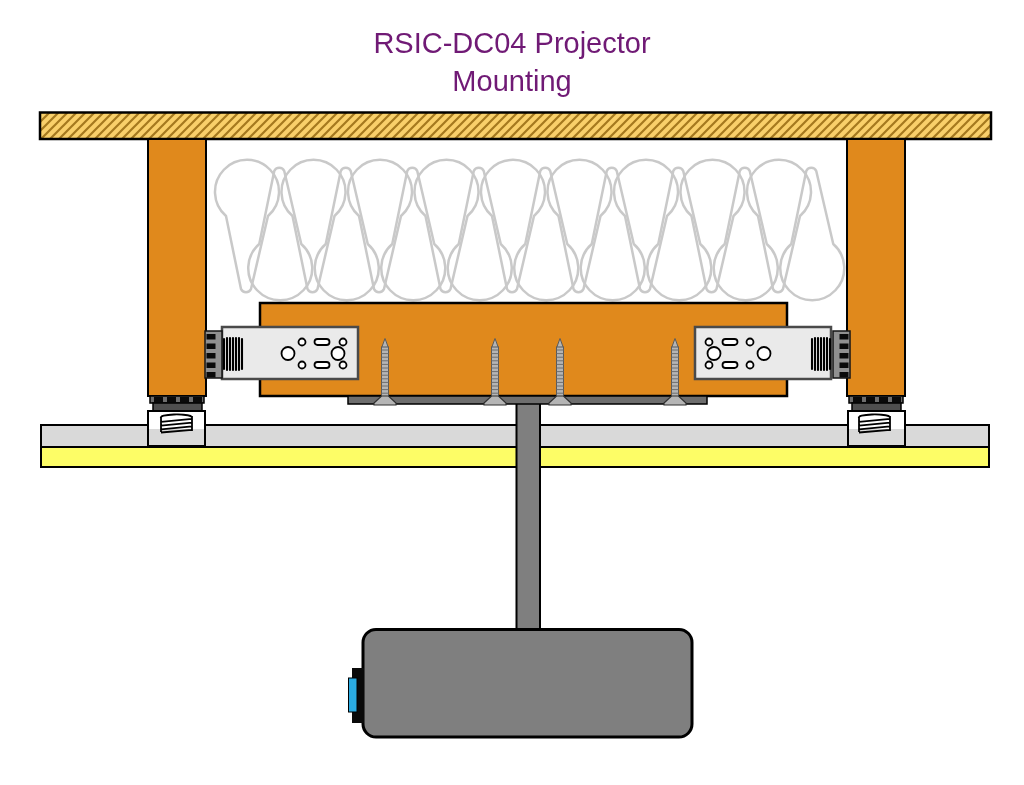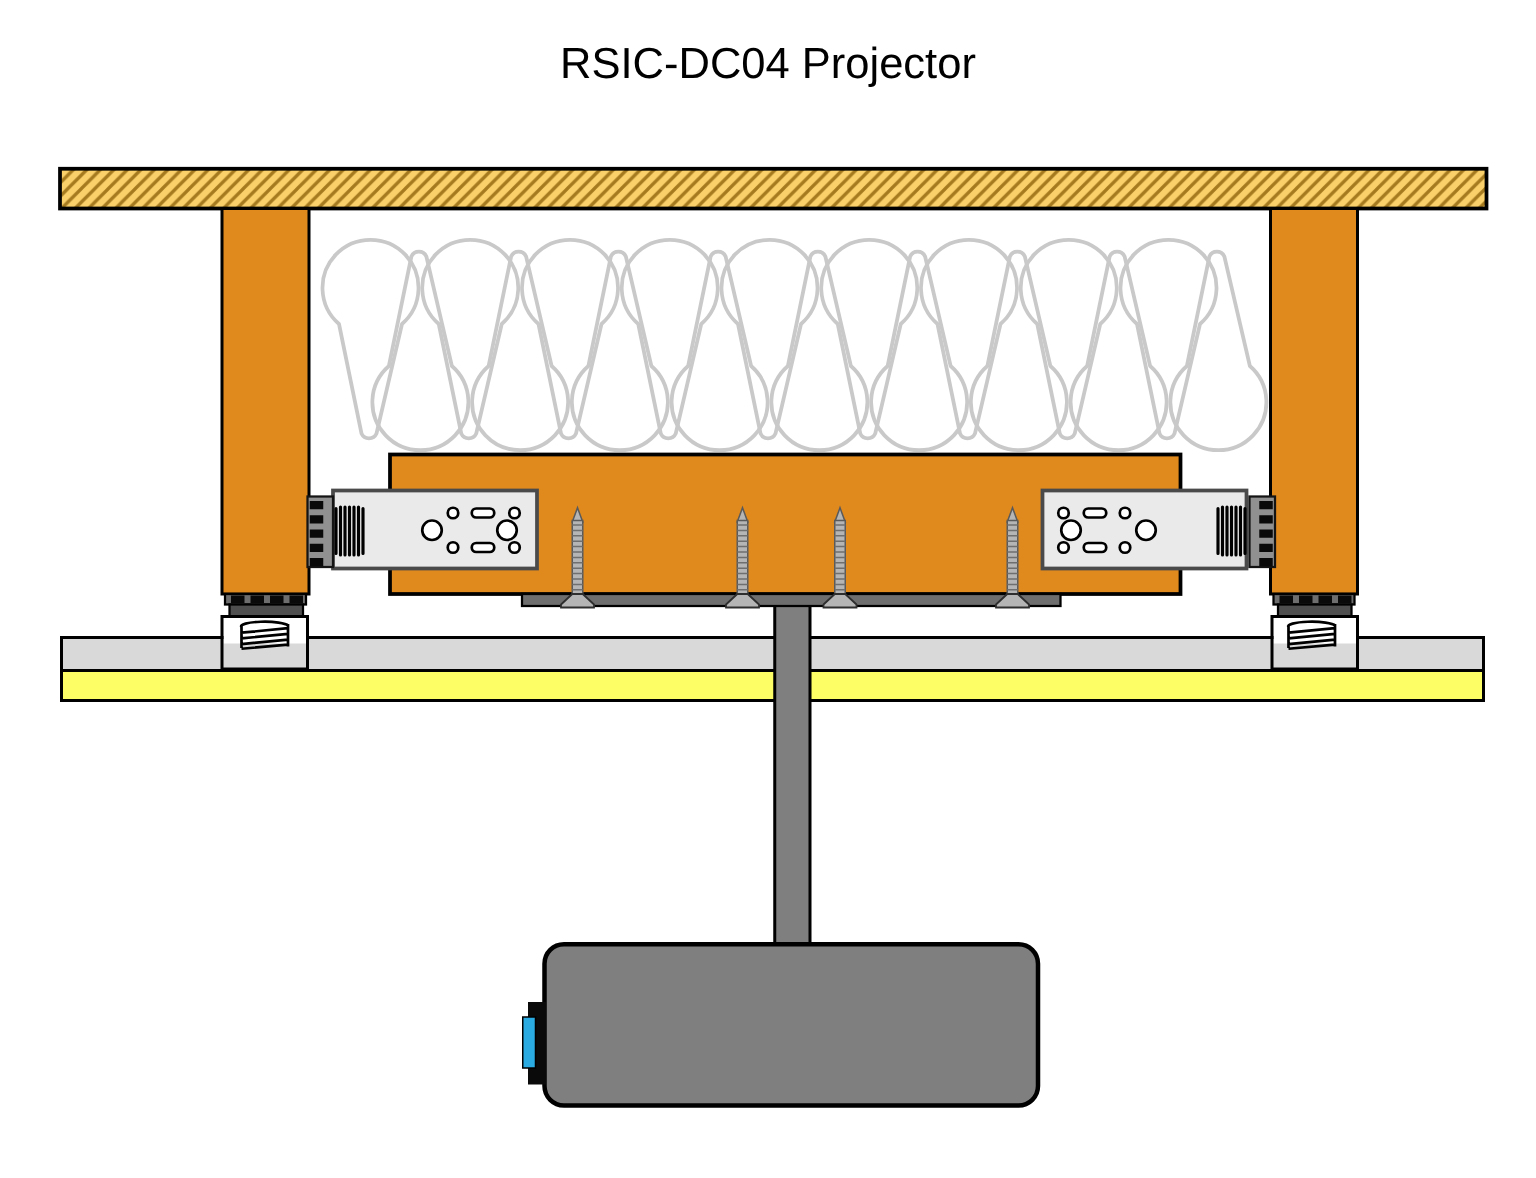--- a/index.html
+++ b/index.html
@@ -1,20 +1,20 @@
 <!DOCTYPE html>
 <html style="--wood-fill: #f9d06a; --wood-hatch: #a5791e; --lumber-orange: #e0891c; --insulation-gray: #c9c9c9; --plate-fill: #eaeaea; --plate-border: #4a4a4a; --metal-dark: #6e6e6e; --metal-darker: #4f4f4f; --isolator-gray: #909090; --channel-gray: #d9d9d9; --drywall-yellow: #fdfd66; --equipment-gray: #7f7f7f; --screw-gray: #b5b5b5; --accent-blue: #2aabe2;"><head>
 <meta charset="utf-8">
 <style>
   html,body{margin:0;padding:0;background:#fff;}
   body{width:1024px;height:785px;position:relative;overflow:hidden;
        font-family:"Liberation Sans","DejaVu Sans",sans-serif;}
   .canvas{position:absolute;inset:0;}
   .title{position:absolute;top:24px;left:0;width:1024px;text-align:center;
-         color:#000000;font-size:29px;line-height:38px;font-weight:400;}
+         color:#701a75;font-size:29px;line-height:38px;font-weight:400;}
   svg{position:absolute;left:0;top:0;}
 
   .hatch-bg{fill:var(--wood-fill);}
   .hatch-line{stroke:var(--wood-hatch);stroke-width:2.2;}
   .beam{stroke:#000;stroke-width:2.5;}
   .wood{fill:var(--lumber-orange);stroke:#000;stroke-width:2;}
   .wood2{fill:var(--lumber-orange);stroke:#000;stroke-width:2.5;}
   .insul{fill:none;stroke:var(--insulation-gray);stroke-width:2.5;stroke-linejoin:round;}
   .plate{fill:var(--plate-fill);stroke:var(--plate-border);stroke-width:2.5;}
   .hole{fill:#fff;stroke:#000;stroke-width:1.8;}
@@ -36,20 +36,21 @@
   .lens{fill:#0a0a0a;}
   .blue{fill:var(--accent-blue);stroke:#000;stroke-width:1;}
 </style>
 </head>
 <body>
 
 <div class="canvas">
 
   <div class="title">
     <div>RSIC-DC04 Projector</div>
+    <div>Mounting</div>
   </div>
 
   <svg width="1024" height="785" viewBox="0 0 1024 785">
     <defs>
       <pattern id="hatch" width="9" height="9" patternUnits="userSpaceOnUse">
         <rect class="hatch-bg" x="0" y="0" width="9" height="9"></rect>
         <path class="hatch-line" d="M0 9 L9 0 M-1.5 1.5 L1.5 -1.5 M7.5 10.5 L10.5 7.5"></path>
       </pattern>
 
       <path id="teardrop" class="insul" d="M -21 24 A 32 32 0 1 1 21 24 L 4 97 A 5.5 5.5 0 0 1 -6 97 Z"></path>

